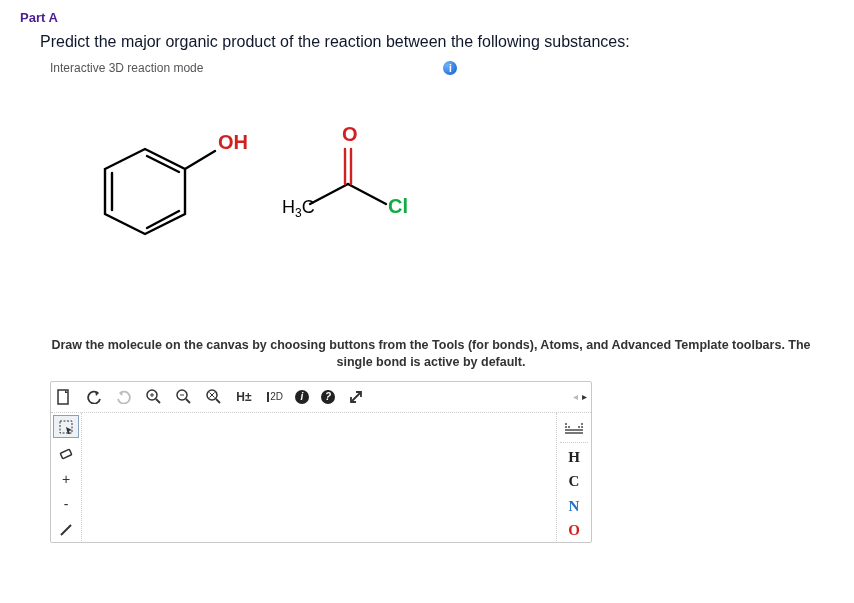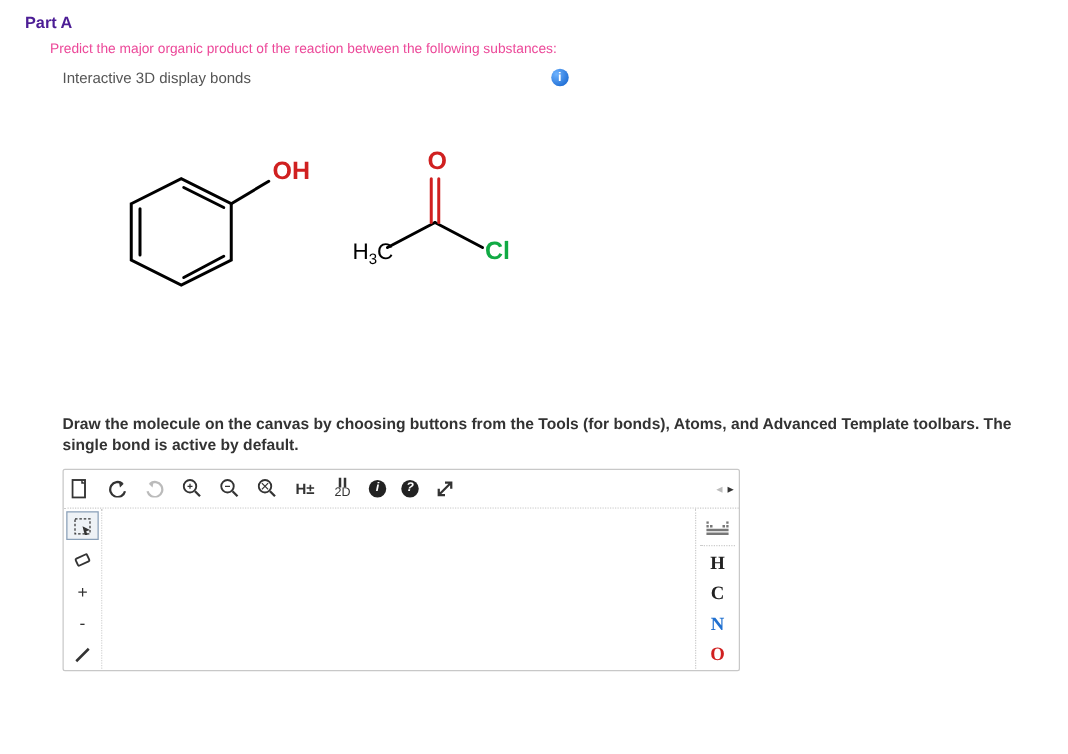--- a/index.html
+++ b/index.html
@@ -6,35 +6,35 @@
     font-family: Arial, Helvetica, sans-serif;
     font-size: 13px;
     color: #333;
     margin: 0;
     padding: 10px 20px;
     width: 854px;
     box-sizing: border-box;
     background: #fff;
   }
   .part-title { font-weight: bold; margin-bottom: 8px; font-size: 13px; color: #4c1d95; }
-  .question-text { margin: 6px 0 10px 20px; font-size: 11px; color: #ec4899; }
+  .question-text { margin: 6px 0 10px 20px; font-size: 16px; color: #0f172a; }
   .mode-row { margin: 8px 0 14px 30px; display: flex; align-items: center; gap: 240px; }
   .mode-text { font-size: 12px; color: #555; }
   .info-badge {
     width: 14px; height: 14px; border-radius: 7px;
     background: radial-gradient(circle at 30% 30%, #6eb3ff, #0b5cc9);
     display: inline-flex; align-items: center; justify-content: center;
     color: #fff; font-size: 10px; font-weight: bold;
   }
   .reaction-area {
     margin-left: 30px;
     height: 230px;
     position: relative;
   }
-  .instr { margin: 18px 0 10px 30px; font-size: 12.5px; color: #333; font-weight: bold; line-height: 1.35; max-width: 790px; }
+  .instr { margin: 18px 0 10px 16px; font-size: 12.5px; color: #333; font-weight: bold; line-height: 1.35; max-width: 790px; text-align: center; }
   .editor-outer {
     margin-left: 30px; margin-right: 30px;
     width: 540px; height: 160px;
     border: 1px solid #c8c8c8;
     border-radius: 2px;
     position: relative;
     background: #fff;
   }
   .top-toolbar {
     height: 30px; padding: 0 4px;
@@ -79,21 +79,21 @@
   .view-label { font-size: 10px; }
   .top-right-nav { margin-left:auto; display:flex; align-items:center; gap:4px; color:#bbb; font-size:10px; }
 </style>
 </head>
 <body>
 
 <div class="part-title">Part A</div>
 <div class="question-text">Predict the major organic product of the reaction between the following substances:</div>
 
 <div class="mode-row">
-  <span class="mode-text">Interactive 3D display bonds</span>
+  <span class="mode-text">Interactive 3D reaction mode</span>
   <span class="info-badge">i</span>
 </div>
 
 <div class="reaction-area">
   <svg width="360" height="220" viewBox="0 0 360 220">
 
     <g stroke="#000" stroke-width="2.4" fill="none" stroke-linecap="round">
 
       <polygon points="55,80 95,60 135,80 135,125 95,145 55,125"></polygon>
 
@@ -158,21 +158,21 @@
     </span>
     <span class="tb-btn">
       <svg width="16" height="16">
           <circle cx="6" cy="6" r="5" fill="none" stroke="#333" stroke-width="1.5"></circle>
           <line x1="10" y1="10" x2="14" y2="14" stroke="#333" stroke-width="1.8"></line>
           <line x1="3.5" y1="3.5" x2="8.5" y2="8.5" stroke="#333"></line>
           <line x1="8.5" y1="3.5" x2="3.5" y2="8.5" stroke="#333"></line>
         </svg>
     </span>
     <span class="tb-btn hplus">H±</span>
-    <span class="tb-btn" style="flex-direction:column;line-height:1;">
+    <span class="tb-btn" style="flex-direction:row;line-height:1;">
       <svg width="10" height="10">
           <rect x="2" y="0" width="2" height="10" fill="#333"></rect>
           <rect x="6" y="0" width="2" height="10" fill="#333"></rect>
         </svg>
       <span class="view-label">2D</span>
     </span>
     <span class="round-icon">i</span>
     <span class="round-icon q">?</span>
     <span class="tb-btn">
       <svg width="14" height="14">

